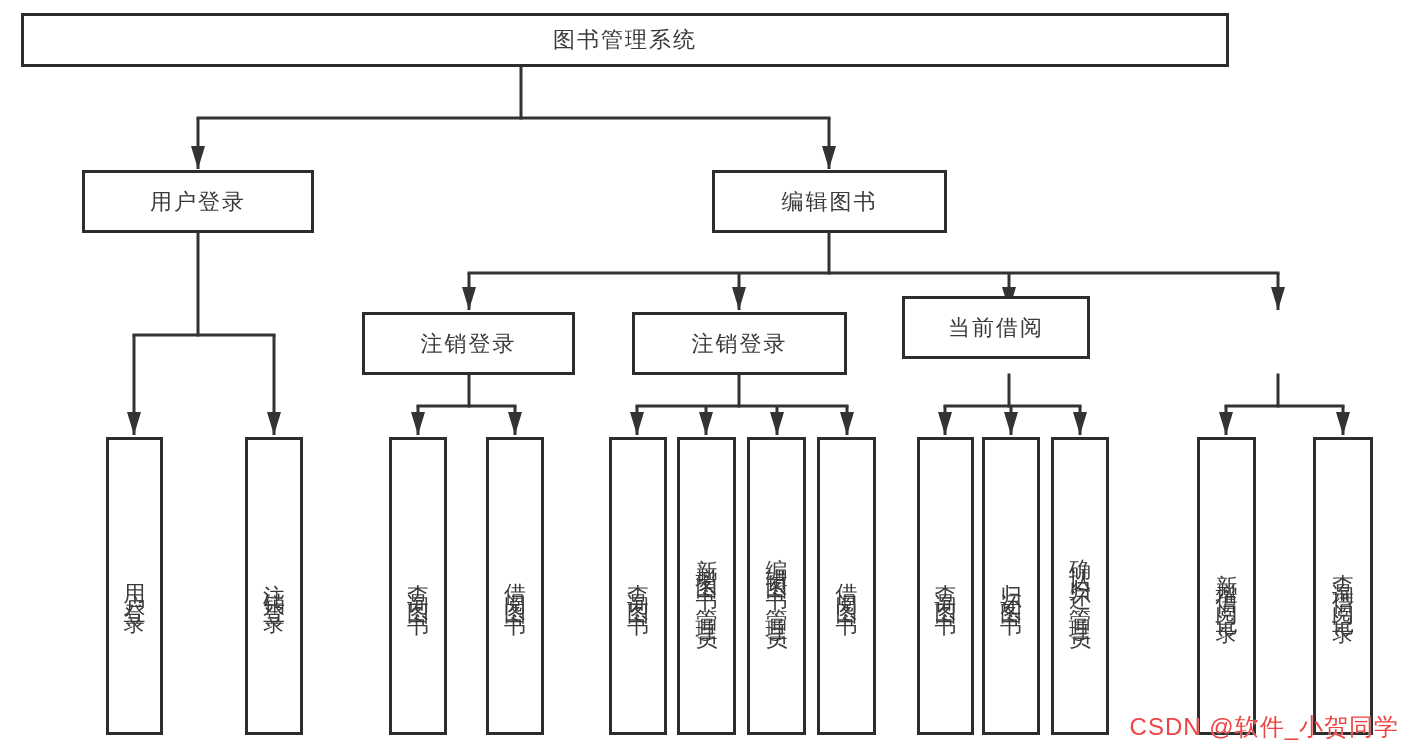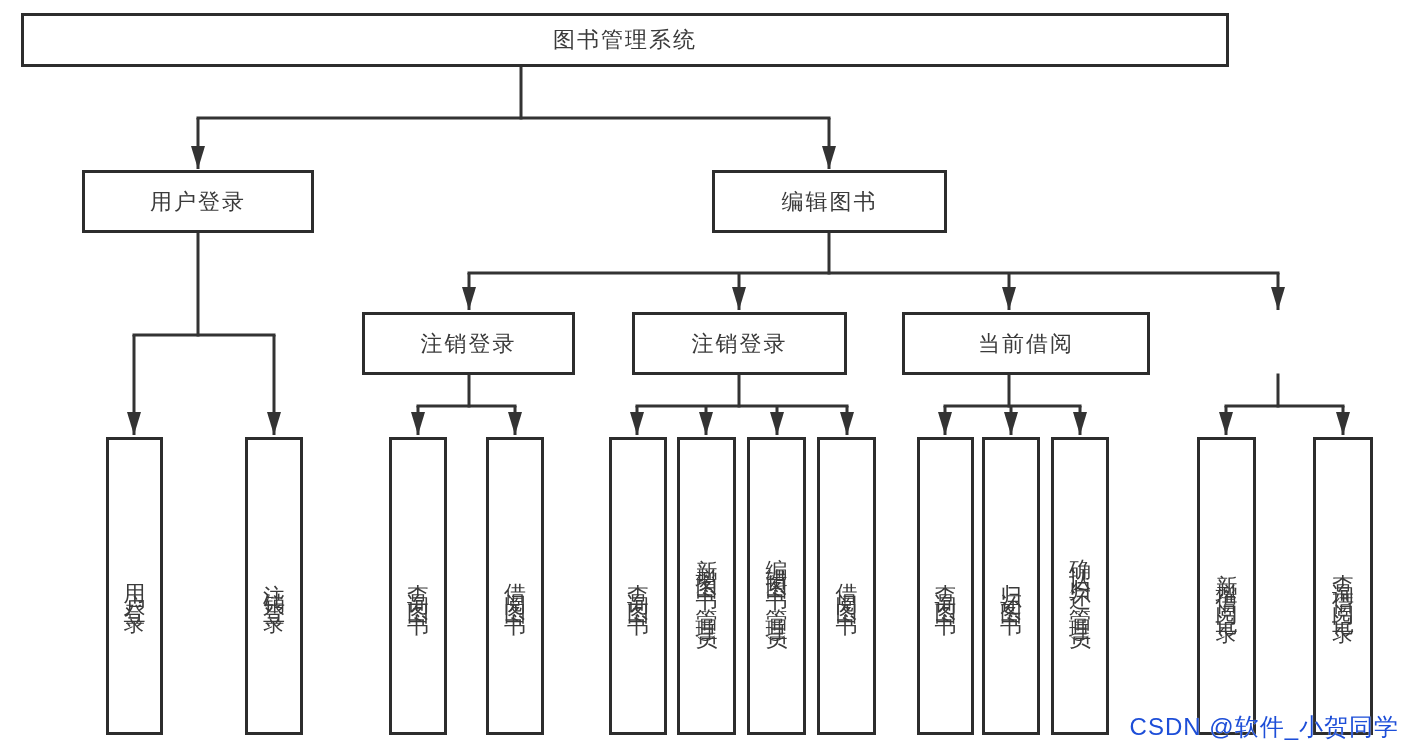--- a/index.html
+++ b/index.html
@@ -36,21 +36,21 @@
     font-size: 22px;
     line-height: 1.1;
     letter-spacing: 10px;
     color: #3a3a3a;
   }
   .watermark {
     position: absolute;
     right: 6px;
     bottom: 4px;
     font-size: 24px;
-    color: #1d4ed8;
+    color: #ef4444;
     letter-spacing: 1px;
     z-index: 2;
     text-shadow: 0 0 1px #ffffff;
   }
 </style>
 </head>
 <body>
 
 <div class="canvas">
 
@@ -114,21 +114,21 @@
   <div class="node" style="left:712px; top:170px; width:235px; height:63px;">
     <span>编辑图书</span>
   </div>
 
   <div class="node" style="left:362px; top:312px; width:213px; height:63px;">
     <span>注销登录</span>
   </div>
   <div class="node" style="left:632px; top:312px; width:215px; height:63px;">
     <span>注销登录</span>
   </div>
-  <div class="node" style="left:902px; top:312px; width:248px; height:63px;">
+  <div class="node" style="left:902px; top:296px; width:188px; height:63px;">
     <span>当前借阅</span>
   </div>
 
   <div class="node" style="left:106px; top:437px; width:57px; height:298px;">
     <span class="vtext">用户登录</span>
   </div>
   <div class="node" style="left:245px; top:437px; width:58px; height:298px;">
     <span class="vtext">注销登录</span>
   </div>
 

